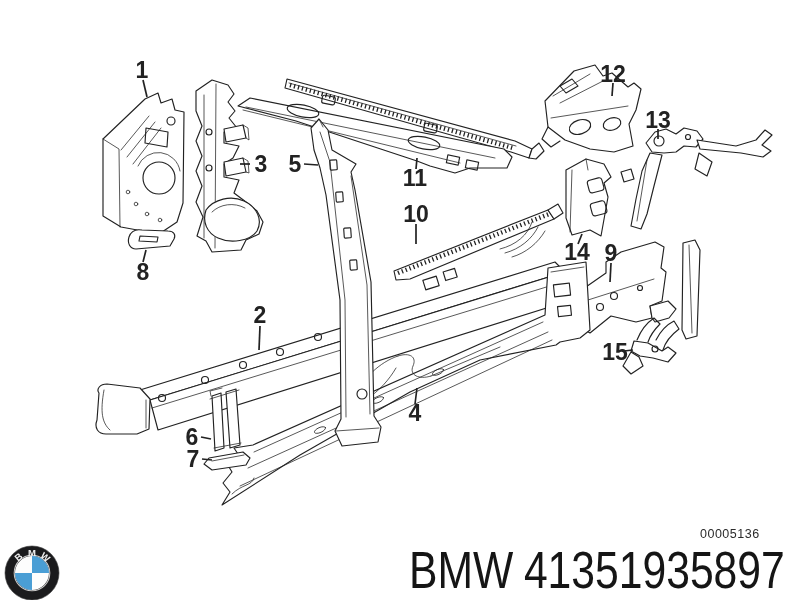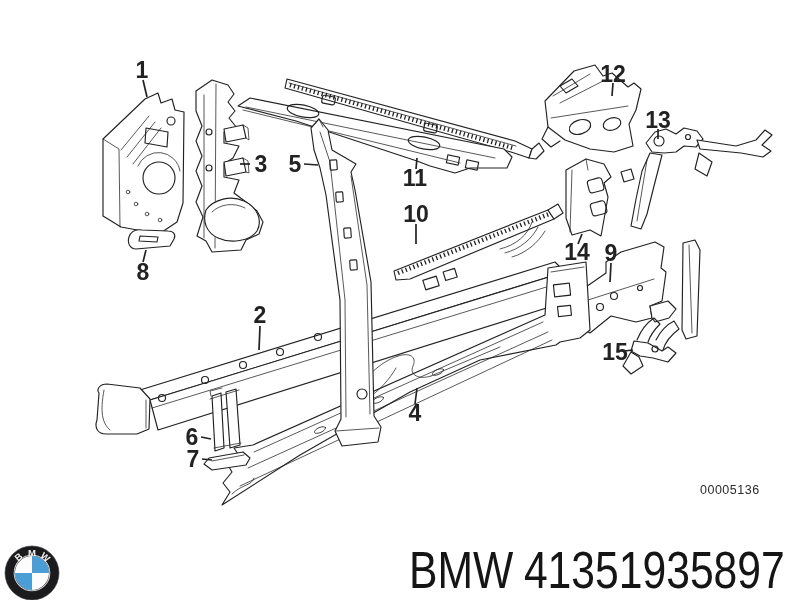--- a/index.html
+++ b/index.html
@@ -15,21 +15,21 @@
   }
   .part .solid{fill:var(--paper,#fff);}
   .part .thin{stroke-width:.75;}
   .part .hatch{stroke-width:4.5;stroke-dasharray:1.3 2.8;stroke-linecap:butt;}
   .leaders line{stroke:var(--ink,#1f1f1f);stroke-width:1.7;}
   text.callout{
     font-family:"Liberation Sans",sans-serif;font-weight:bold;font-size:23px;
     fill:var(--ink,#1f1f1f);text-anchor:middle;
   }
   .drawing-number{
-    position:absolute;left:700px;top:483px;
+    position:absolute;left:700px;top:527px;
     font-size:12.5px;letter-spacing:.5px;color:var(--muted,#2b2b2b);
   }
   .footer-line{
     position:absolute;left:409px;top:544px;line-height:1;white-space:nowrap;
     font-size:52px;color:var(--text,#151515);
     transform:scaleX(.82);transform-origin:0 50%;
   }
   .footer-line .pn{margin-left:13px;}
   .logo{position:absolute;left:4px;top:545px;}
   .logo .ring{fill:var(--roundel,#1b1b1d);stroke:#3a3a3a;stroke-width:.6;}

